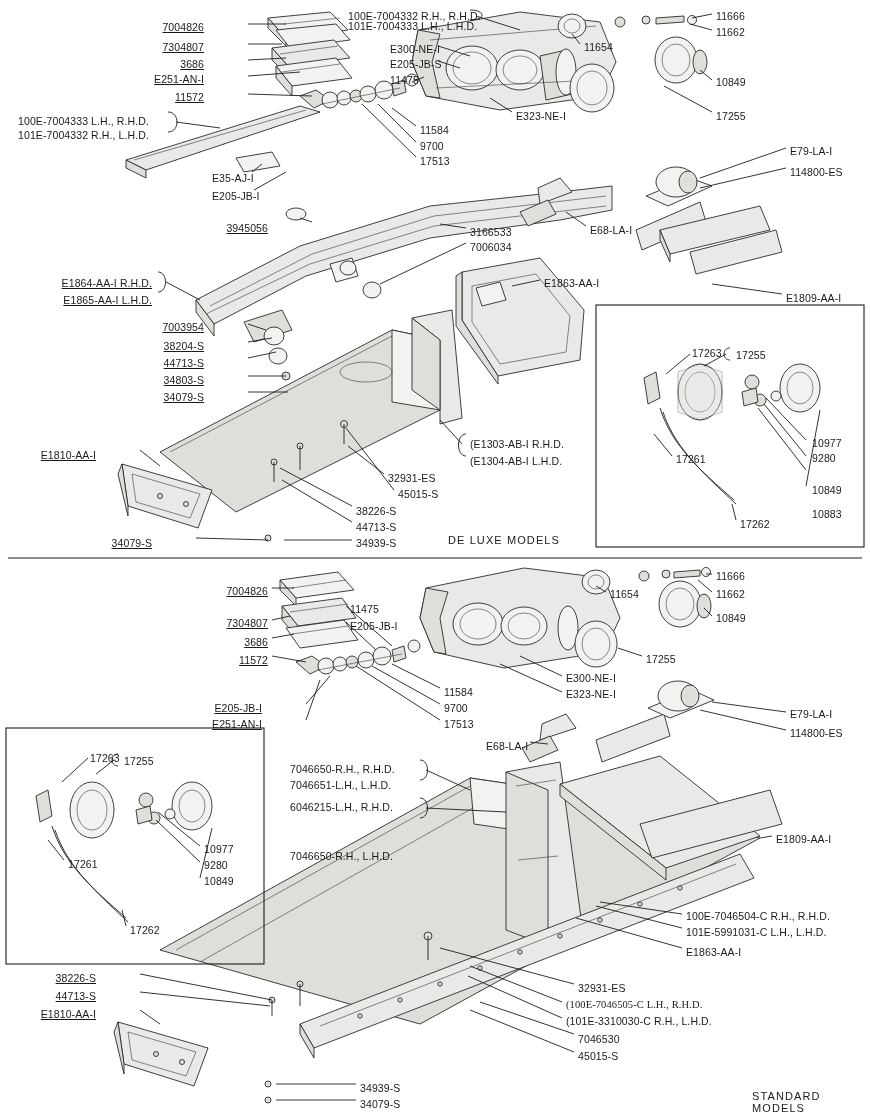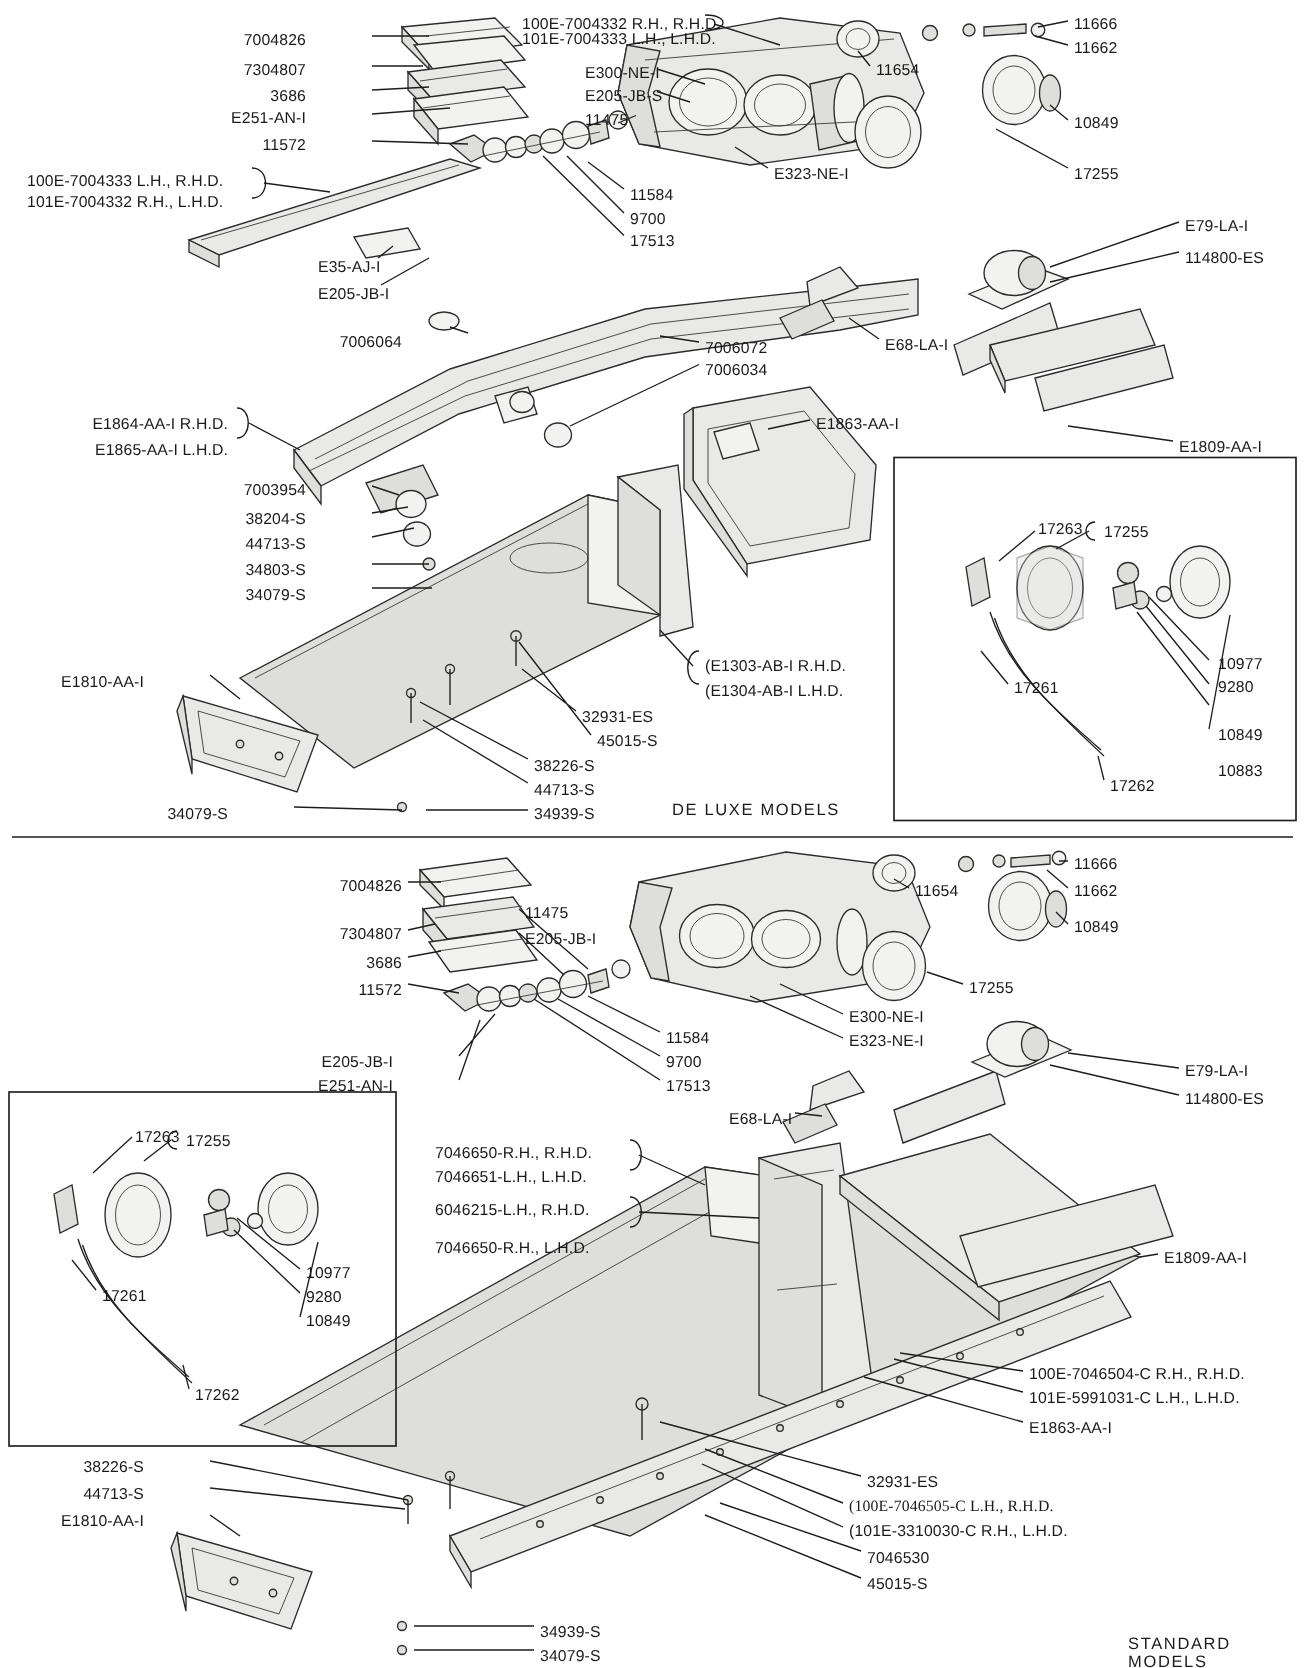--- a/index.html
+++ b/index.html
@@ -1,20 +1,20 @@
 <!DOCTYPE html>
 <html><head>
 <meta charset="utf-8">
 <style>
   html,body{margin:0;padding:0;background:#ffffff;}
   body{width:870px;height:1112px;position:relative;overflow:hidden;
        font-family:"Liberation Sans", sans-serif;color:#1a1a1a;}
   #sheet{position:absolute;left:0;top:0;width:870px;height:1112px;}
   .lbl{position:absolute;font-size:10.5px;line-height:12px;white-space:pre;letter-spacing:.1px;}
-  .lbl.r{}
+  .lbl.r{text-decoration:underline;}
   .sec{position:absolute;font-size:11px;letter-spacing:1.1px;}
   svg{position:absolute;left:0;top:0;width:870px;height:1112px;overflow:visible;}
   .ln{stroke:#1d1d1d;stroke-width:.9;fill:none;}
   .br{stroke:#1d1d1d;stroke-width:.9;fill:none;}
   .part{fill:#e9e9e7;stroke:#2b2b2b;stroke-width:.9;}
   .part2{fill:#dededa;stroke:#2b2b2b;stroke-width:.9;}
   .part3{fill:#f2f2f0;stroke:#2b2b2b;stroke-width:.9;}
   .hatch{fill:none;stroke:#6d6d6d;stroke-width:.45;}
   .thin{stroke:#3a3a3a;stroke-width:.6;fill:none;}
   .divider{stroke:#1d1d1d;stroke-width:1.1;}
@@ -358,22 +358,22 @@
       <div class="lbl" style="top: 110px; left: 516px;">E323-NE-I</div>
       <div class="lbl" style="top: 115px; left: 18px;">100E-7004333 L.H., R.H.D.</div>
       <div class="lbl" style="top: 129px; left: 18px;">101E-7004332 R.H., L.H.D.</div>
       <div class="lbl" style="top: 124px; left: 420px;">11584</div>
       <div class="lbl" style="top: 140px; left: 420px;">9700</div>
       <div class="lbl" style="top: 155px; left: 420px;">17513</div>
       <div class="lbl" style="top: 172px; left: 212px;">E35-AJ-I</div>
       <div class="lbl" style="top: 190px; left: 212px;">E205-JB-I</div>
       <div class="lbl" style="top: 145px; left: 790px;">E79-LA-I</div>
       <div class="lbl" style="top: 166px; left: 790px;">114800-ES</div>
-      <div class="lbl r" style="top: 222px; right: 602px;">7006064</div>
-      <div class="lbl" style="top: 226px; left: 470px;">7006072</div>
+      <div class="lbl r" style="top: 222px; right: 602px;">3945056</div>
+      <div class="lbl" style="top: 226px; left: 470px;">3166533</div>
       <div class="lbl" style="top: 241px; left: 470px;">7006034</div>
       <div class="lbl" style="top: 224px; left: 590px;">E68-LA-I</div>
       <div class="lbl r" style="top: 277px; right: 718px;">E1864-AA-I R.H.D.</div>
       <div class="lbl r" style="top: 294px; right: 718px;">E1865-AA-I L.H.D.</div>
       <div class="lbl" style="top: 277px; left: 544px;">E1863-AA-I</div>
       <div class="lbl" style="top: 292px; left: 786px;">E1809-AA-I</div>
       <div class="lbl r" style="top: 321px; right: 666px;">7003954</div>
       <div class="lbl r" style="top: 340px; right: 666px;">38204-S</div>
       <div class="lbl r" style="top: 357px; right: 666px;">44713-S</div>
       <div class="lbl r" style="top: 374px; right: 666px;">34803-S</div>
@@ -412,21 +412,21 @@
       <div class="lbl" style="top: 702px; left: 444px;">9700</div>
       <div class="lbl" style="top: 718px; left: 444px;">17513</div>
       <div class="lbl r" style="top: 702px; right: 608px;">E205-JB-I</div>
       <div class="lbl r" style="top: 718px; right: 608px;">E251-AN-I</div>
       <div class="lbl" style="top: 740px; left: 486px;">E68-LA-I</div>
       <div class="lbl" style="top: 708px; left: 790px;">E79-LA-I</div>
       <div class="lbl" style="top: 727px; left: 790px;">114800-ES</div>
       <div class="lbl" style="top: 763px; left: 290px;">7046650-R.H., R.H.D.</div>
       <div class="lbl" style="top: 779px; left: 290px;">7046651-L.H., L.H.D.</div>
       <div class="lbl" style="top: 801px; left: 290px;">6046215-L.H., R.H.D.</div>
-      <div class="lbl" style="top: 826px; left: 290px;">7046650-R.H., L.H.D.</div>
+      <div class="lbl" style="top: 850px; left: 290px;">7046650-R.H., L.H.D.</div>
       <div class="lbl" style="top: 833px; left: 776px;">E1809-AA-I</div>
       <div class="lbl" style="top: 910px; left: 686px;">100E-7046504-C R.H., R.H.D.</div>
       <div class="lbl" style="top: 926px; left: 686px;">101E-5991031-C L.H., L.H.D.</div>
       <div class="lbl" style="top: 946px; left: 686px;">E1863-AA-I</div>
       <div class="lbl r" style="top: 972px; right: 774px;">38226-S</div>
       <div class="lbl r" style="top: 990px; right: 774px;">44713-S</div>
       <div class="lbl r" style="top: 1008px; right: 774px;">E1810-AA-I</div>
       <div class="lbl" style="top: 982px; left: 578px;">32931-ES</div>
       <div class="lbl" style="top: 999px; left: 566px; font-family: Liberation Serif, serif;">(100E-7046505-C L.H., R.H.D.</div>
       <div class="lbl" style="top: 1015px; left: 566px;">(101E-3310030-C R.H., L.H.D.</div>

